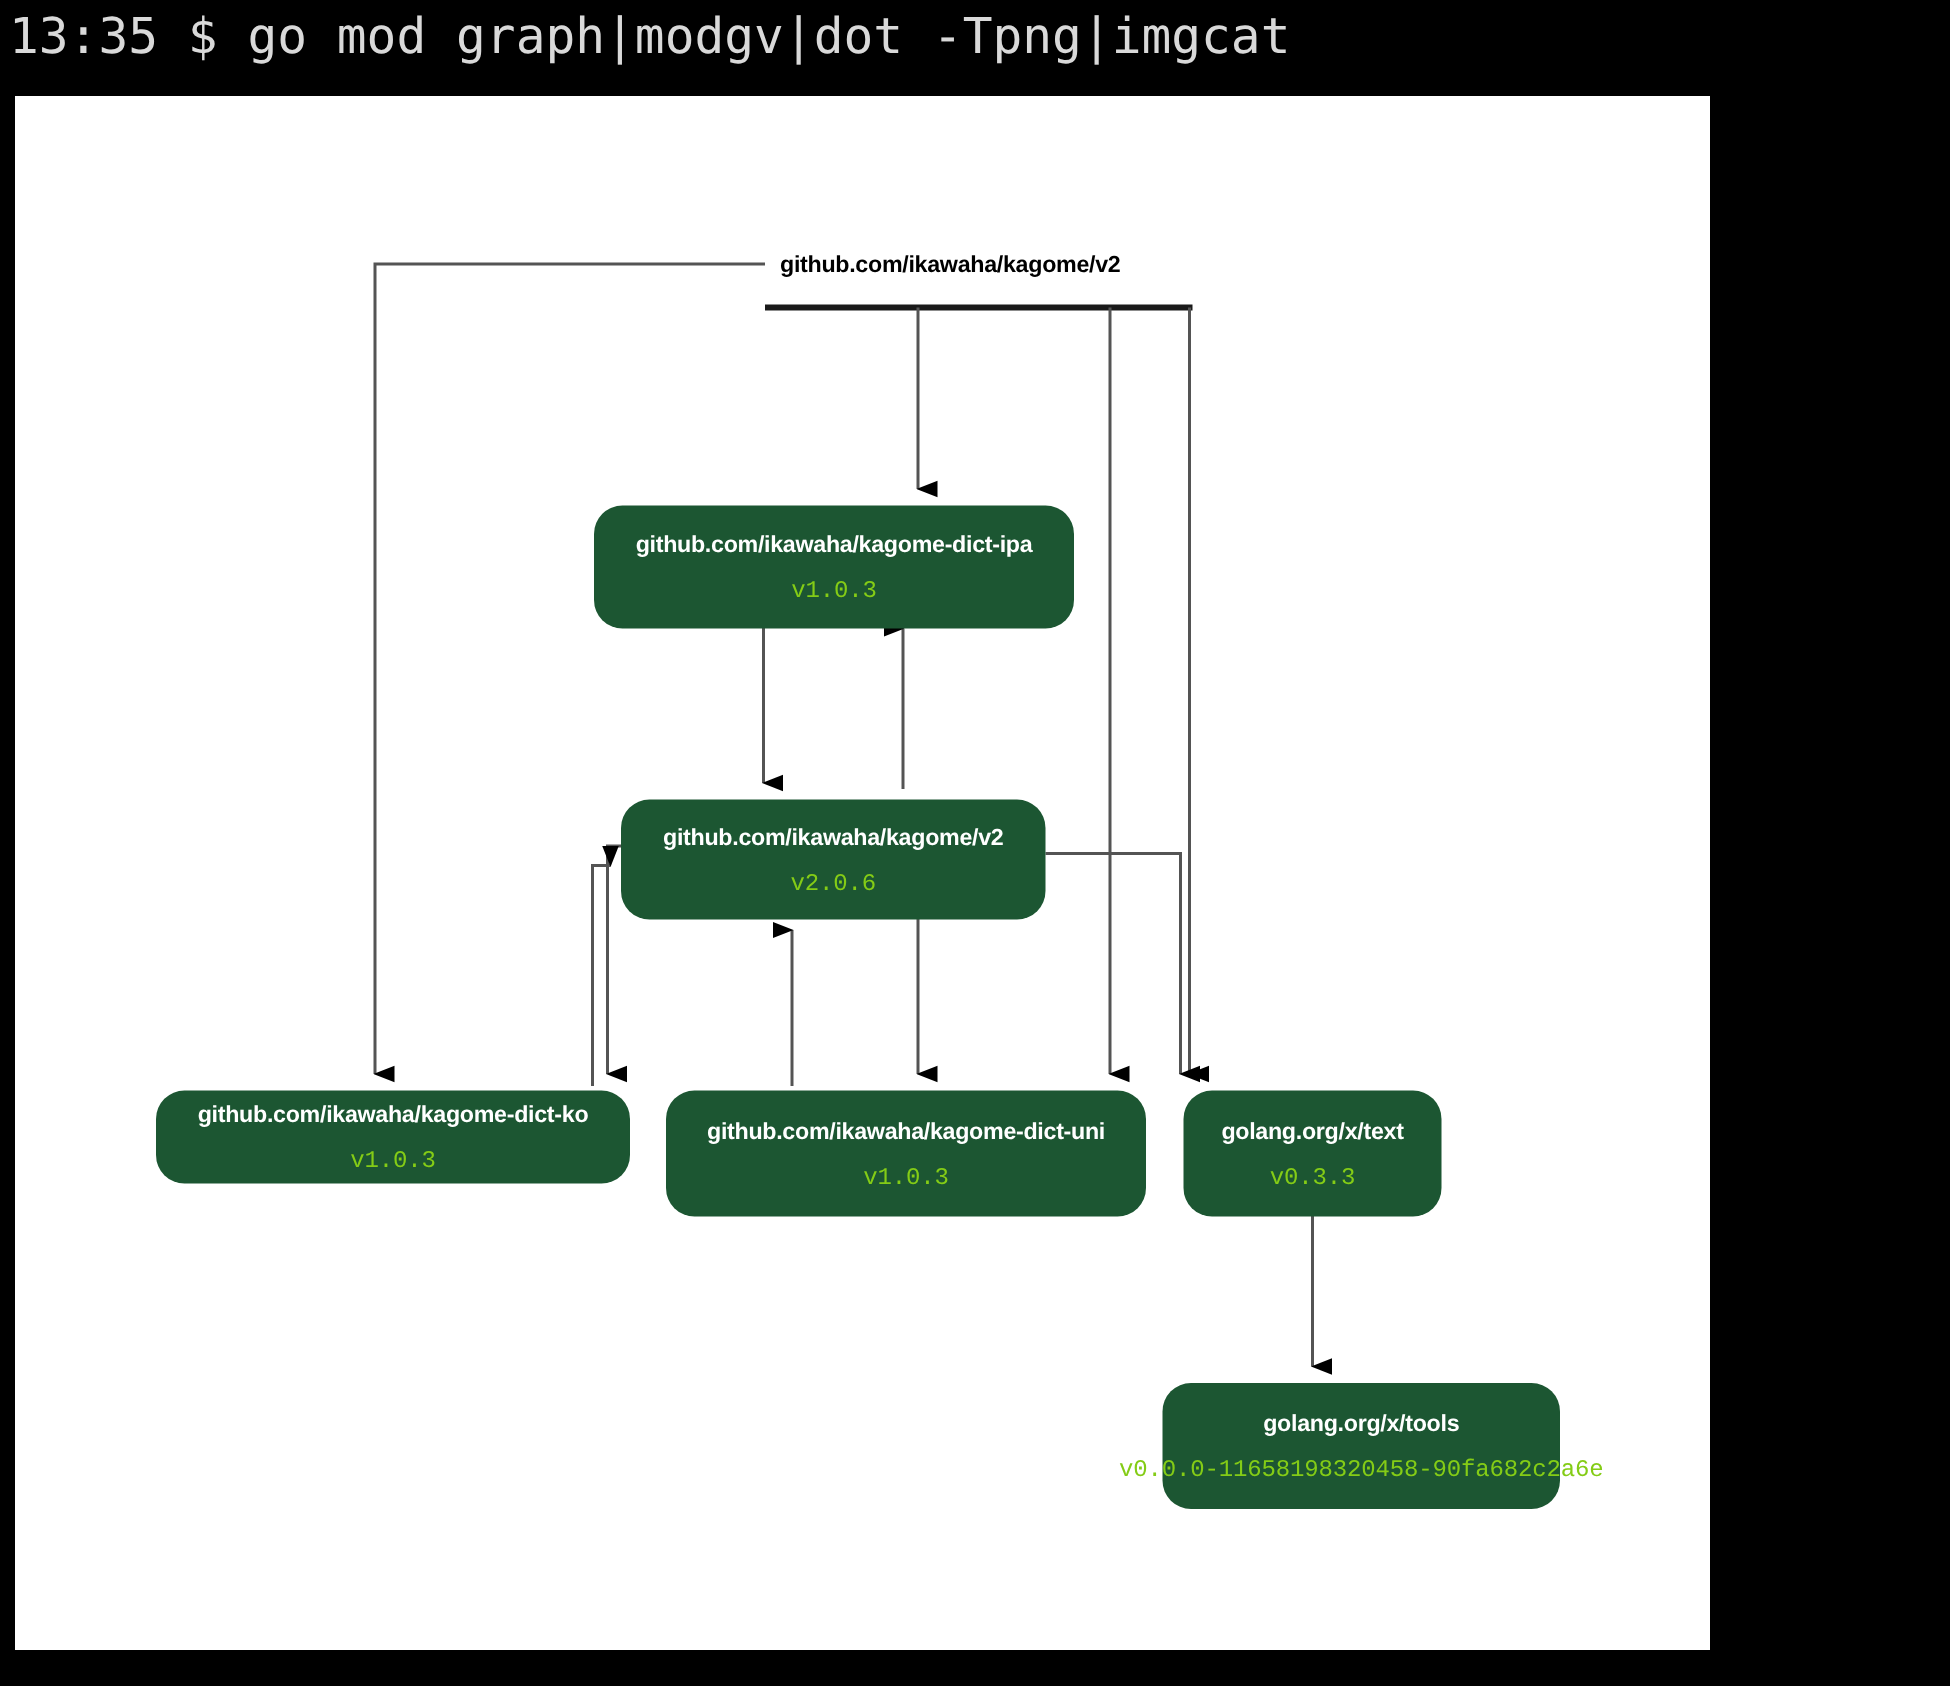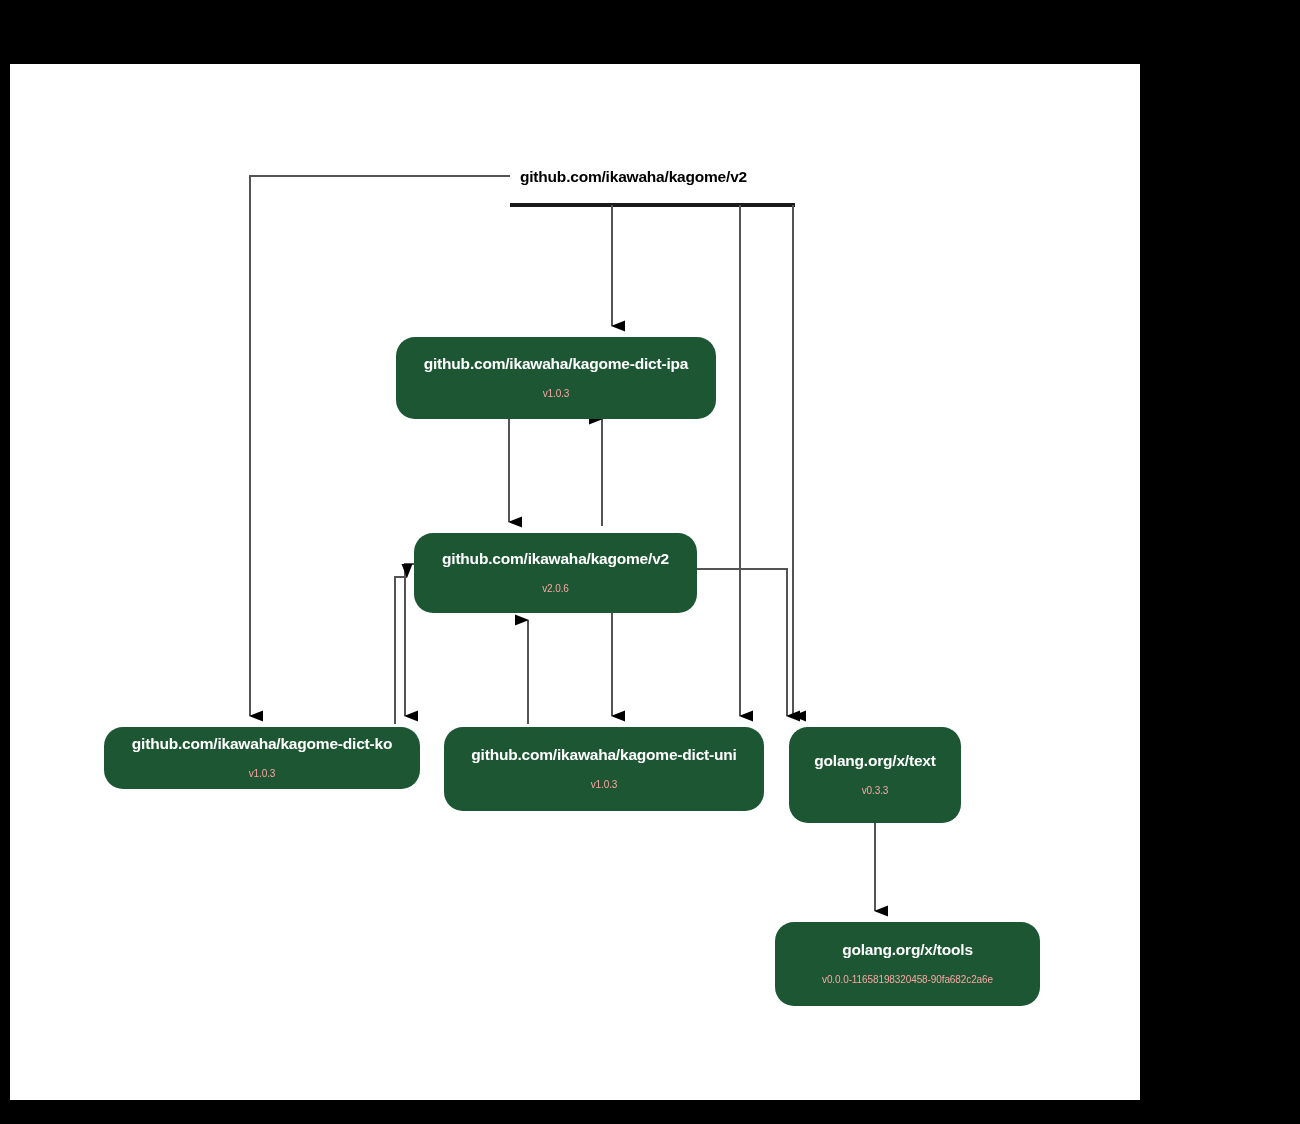--- a/index.html
+++ b/index.html
@@ -71,45 +71,49 @@
   }
   .node .node-name {
     color: #ffffff;
     font-weight: bold;
     font-size: 15.5px;
     line-height: 18px;
     letter-spacing: -0.2px;
     white-space: nowrap;
   }
   .node .node-version {
-    color: #fca5a5;
+    color: #84cc16;
     font-weight: normal;
-    font-size: 10px;
+    font-size: 16px;
     line-height: 16px;
     margin-top: 13px;
     letter-spacing: -0.1px;
     white-space: nowrap;
+    font-family: Liberation Mono, monospace;
   }
 
   
   #root-label {
     position: absolute;
     color: #000000;
     font-weight: bold;
     font-size: 15.5px;
     line-height: 18px;
     letter-spacing: -0.2px;
     white-space: nowrap;
   }
 </style>
 </head>
 <body>
 
 <div id="terminal">
 
+  <div id="prompt-line">
+    <span class="seg">13:35 $ go mod graph|modgv|dot -Tpng|imgcat</span>
+  </div>
 
   <div id="graph-canvas">
 
     <svg id="graph-svg" viewBox="0 0 1093 1036" xmlns="http://www.w3.org/2000/svg">
       <defs>
         <marker id="ah-down" markerWidth="12" markerHeight="14" refX="6" refY="13" orient="auto" markerUnits="userSpaceOnUse">
           <path d="M0.5,0 L11.5,0 L6,14 Z" fill="#000000"></path>
         </marker>
         <marker id="ah-up" markerWidth="12" markerHeight="14" refX="6" refY="13" orient="auto" markerUnits="userSpaceOnUse">
           <path d="M0.5,0 L11.5,0 L6,14 Z" fill="#000000"></path>
@@ -165,21 +169,21 @@
     <div class="node" style="left:94px; top:663px; width:316px; height:62px;">
       <div class="node-name">github.com/ikawaha/kagome-dict-ko</div>
       <div class="node-version">v1.0.3</div>
     </div>
 
     <div class="node" style="left:434px; top:663px; width:320px; height:84px;">
       <div class="node-name">github.com/ikawaha/kagome-dict-uni</div>
       <div class="node-version">v1.0.3</div>
     </div>
 
-    <div class="node" style="left:779px; top:663px; width:172px; height:96px;">
+    <div class="node" style="left:779px; top:663px; width:172px; height:84px;">
       <div class="node-name">golang.org/x/text</div>
       <div class="node-version">v0.3.3</div>
     </div>
 
     <div class="node" style="left:733px; top:858px; width:265px; height:84px;margin-left:32px;">
       <div class="node-name">golang.org/x/tools</div>
       <div class="node-version">v0.0.0-11658198320458-90fa682c2a6e</div>
     </div>
 
   </div>

